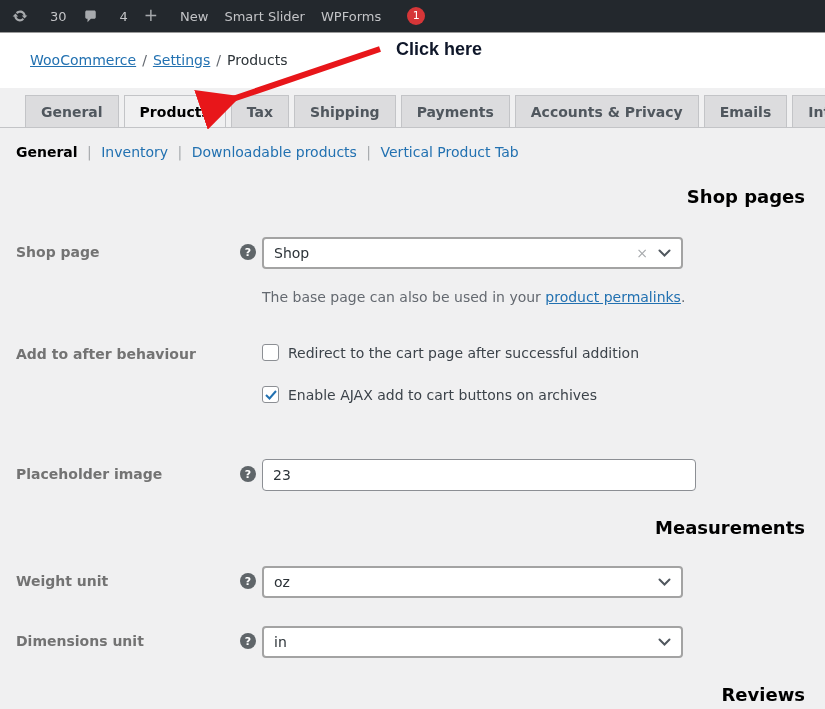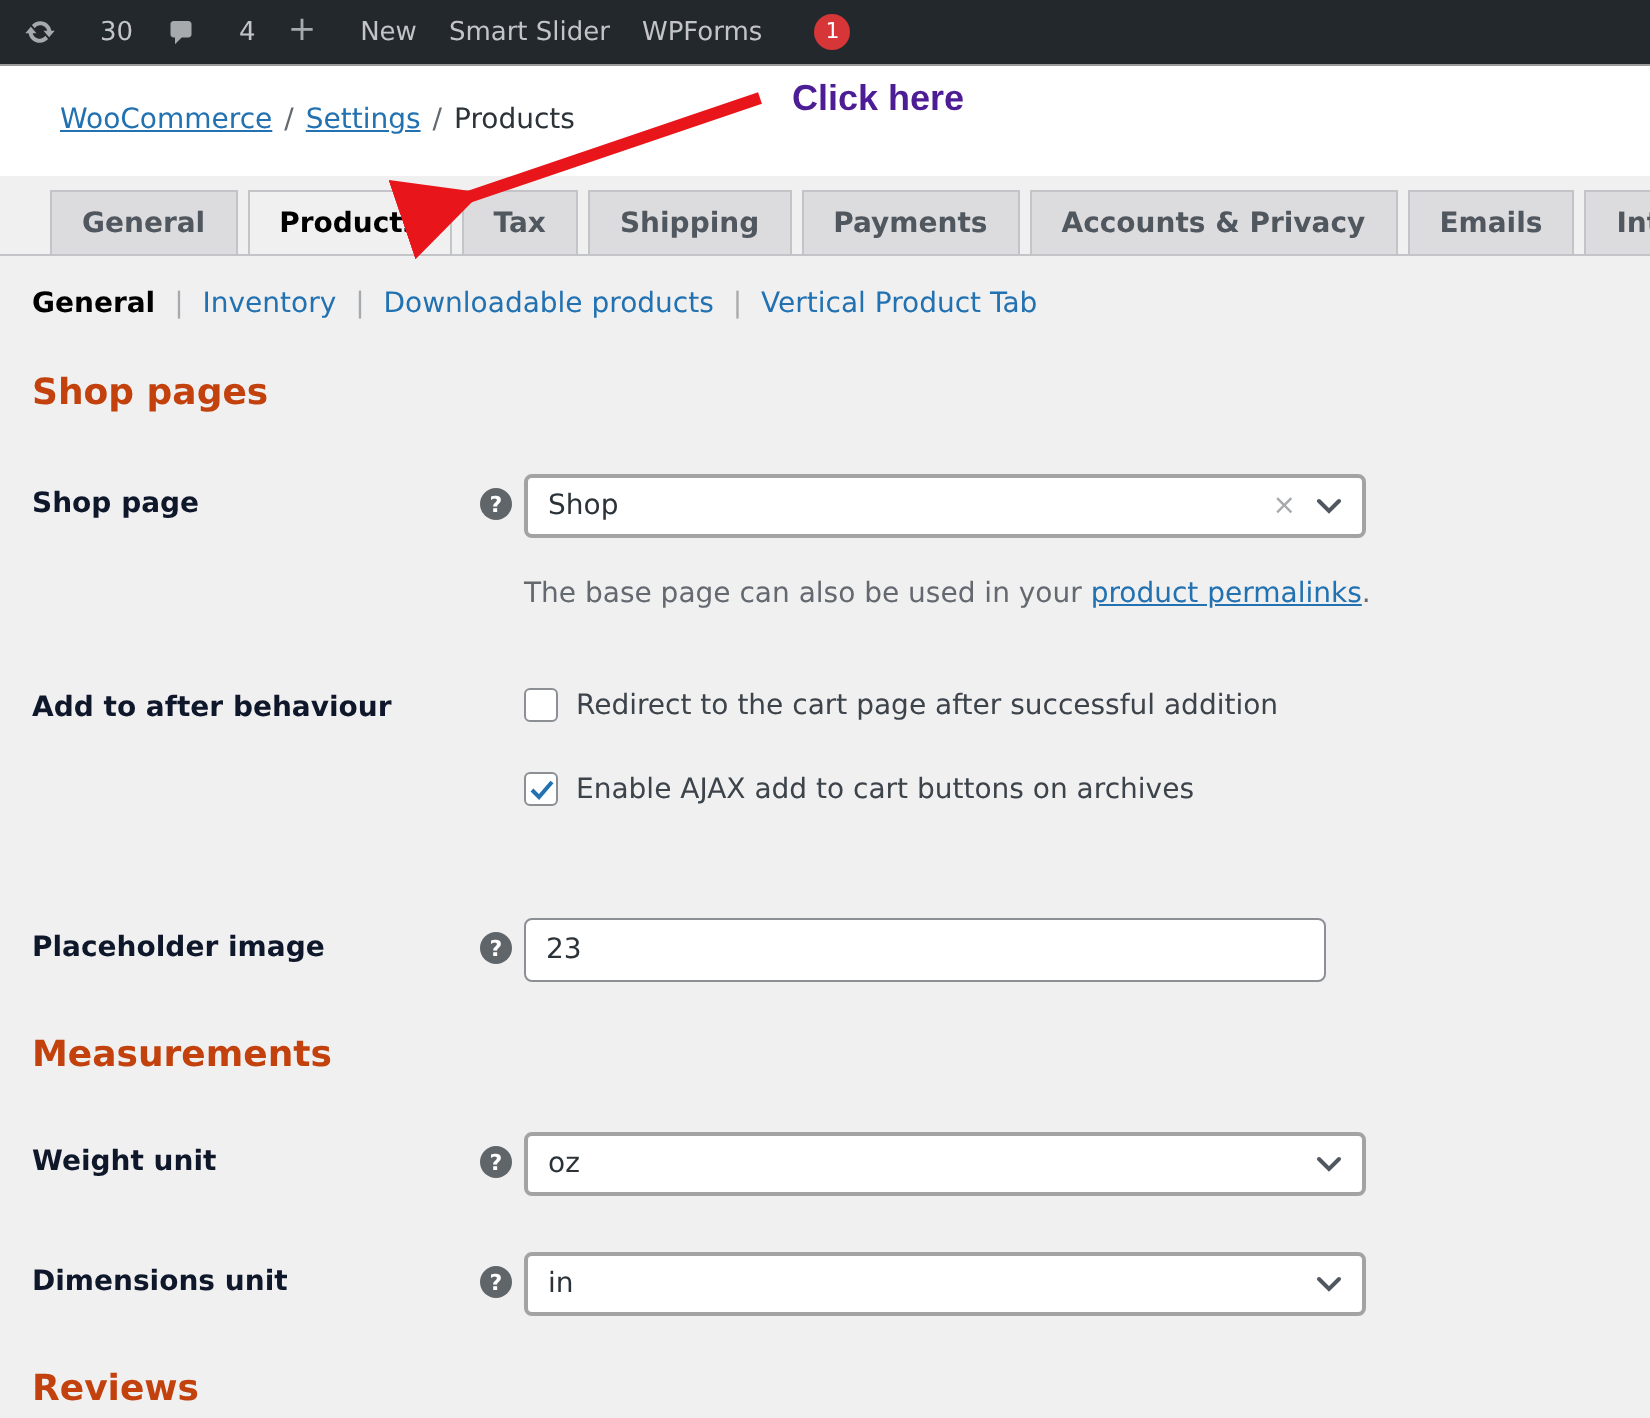--- a/index.html
+++ b/index.html
@@ -74,21 +74,21 @@
     width: 825px; height: 135px;
     pointer-events: none;
     z-index: 20;
   }
   .click-here {
     position: absolute;
     left: 396px; top: 39px;
     font-family: "Liberation Sans", sans-serif;
     font-weight: bold;
     font-size: 18px;
-    color: #4c1d95;
+    color: #0f172a;
   }
 
   
   .tabs-wrap {
     padding: 7px 0 0 25px;
     border-bottom: 1px solid #c3c4c7;
     display: flex;
     white-space: nowrap;
     overflow: hidden;
     background: #f0f0f1;
@@ -116,33 +116,34 @@
   .content { padding: 0 20px 0 16px; }
 
   .subnav { margin-top: 16px; font-size: 14px; color: #646970; }
   .subnav a { color: #2271b1; text-decoration: none; cursor: pointer; }
   .subnav .current { color: #000; font-weight: bold; }
   .subnav-sep { color: #a7aaad; margin: 0 5px; }
 
   h2.section-title {
     font-size: 18px;
     font-weight: 600;
-    color: #c2410c;
+    color: #000000;
     margin-top: 26px;
+    text-align: right;
   }
 
   .form-row {
     display: grid;
     grid-template-columns: 224px 22px 1fr;
     align-items: flex-start;
   }
   .row-label {
     font-weight: 600;
     font-size: 14px;
-    color: #0f172a;
+    color: #737373;
     padding-top: 7px;
   }
   .help-tip {
     width: 16px; height: 16px;
     border-radius: 50%;
     background: #5f6569;
     color: #fff;
     font-size: 11px;
     font-weight: bold;
     display: flex;
@@ -164,21 +165,21 @@
     padding: 0 10px;
     font-size: 14px;
     color: #2c3338;
     cursor: pointer;
   }
   .select-value { flex: 1; }
   .clear-x { color: #a7aaad; font-size: 14px; margin-right: 10px; line-height: 1; }
   .chev { display: flex; align-items: center; }
 
   .text-input {
-    width: 401px;
+    width: 434px;
     height: 32px;
     background: #fff;
     border: 1px solid #8c8f94;
     border-radius: 4px;
     padding: 0 10px;
     font-size: 14px;
     color: #2c3338;
     font-family: "DejaVu Sans", "Liberation Sans", sans-serif;
   }
 

